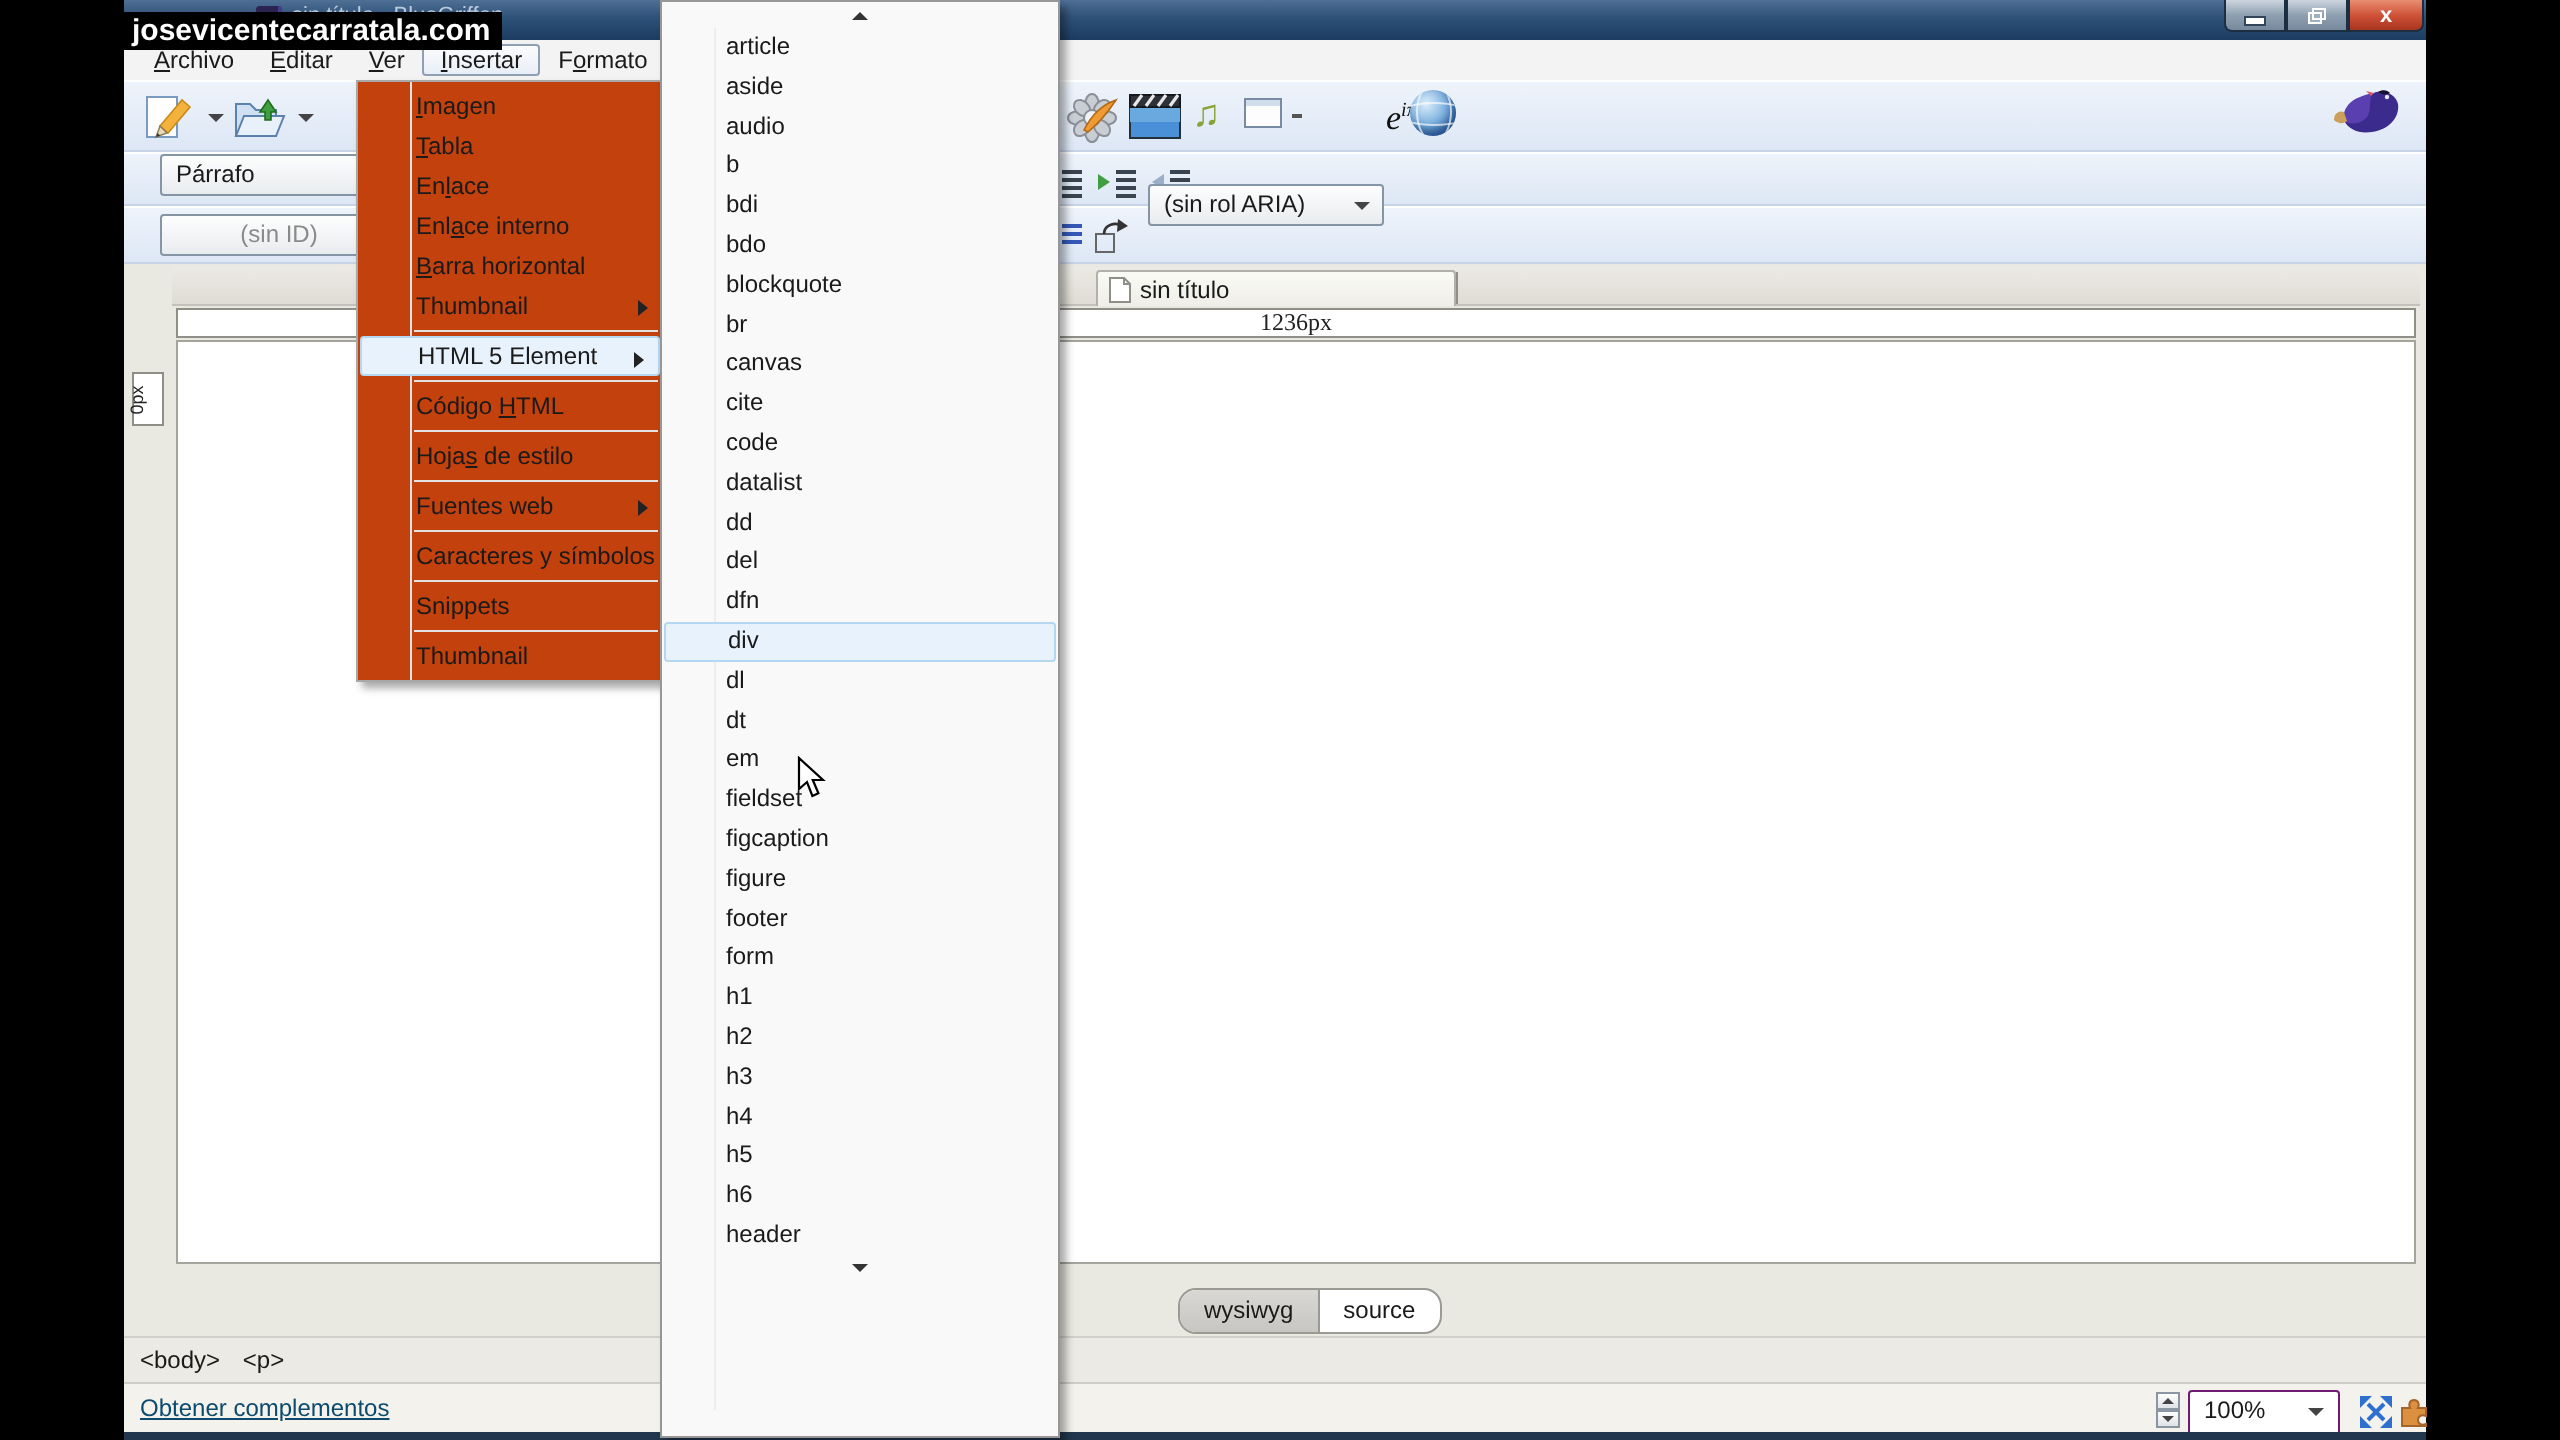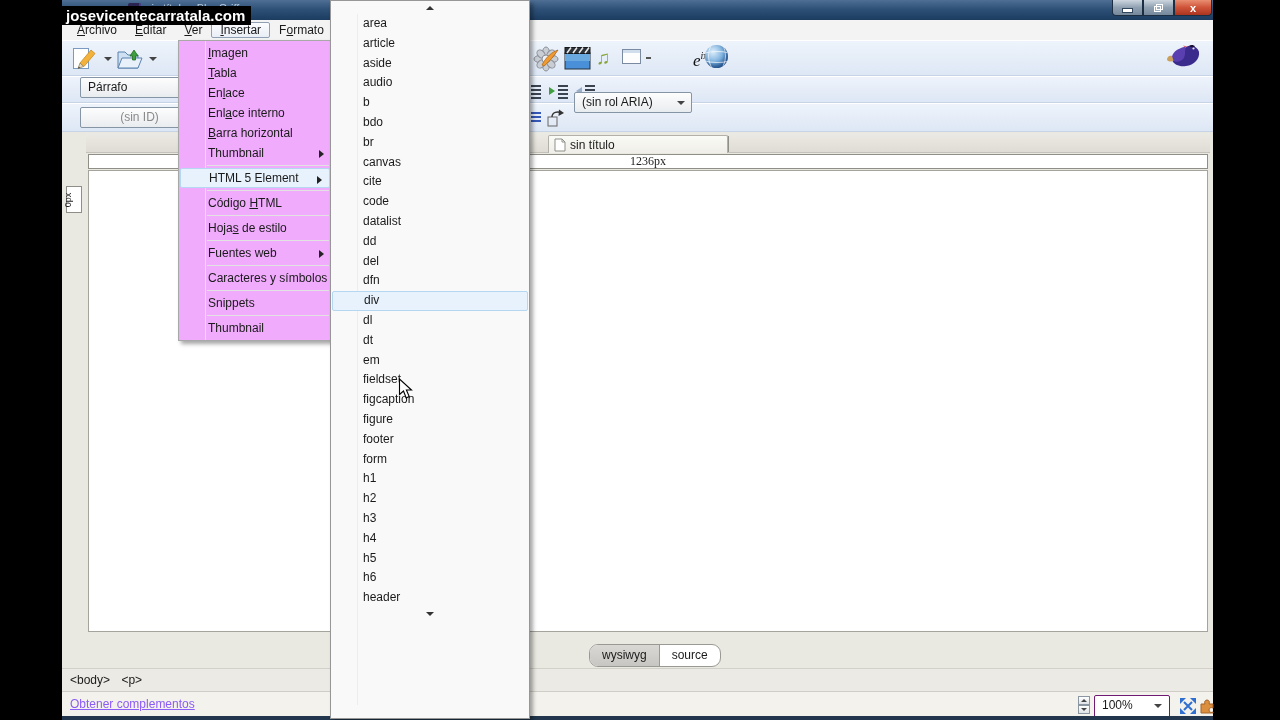--- a/index.html
+++ b/index.html
@@ -75,34 +75,34 @@
   .viewtoggle{left:589px;top:644px;height:21px;display:flex;border:1px solid #9a9a94;
     border-radius:9px;overflow:hidden;background:#fff;font-size:12px;}
   .seg{padding:0 12px;line-height:20px;}
   .seg.active{background:linear-gradient(180deg,#d9d8d4,#c7c6c2);border-right:1px solid #9a9a94;}
 
   .statusbar{left:62px;top:668px;width:1151px;height:23px;background:#eceae4;
     border-top:1px solid #d2d0c8;box-sizing:border-box;font-size:12px;line-height:22px;}
   .statusbar span{margin-left:8px;}
   .addonbar{left:62px;top:691px;width:1151px;height:25px;background:#f4f2ec;
     border-top:1px solid #cfcdc5;box-sizing:border-box;}
-  .addon-link{position:absolute;left:8px;top:5px;font-size:12px;color:#8b5cf6;text-decoration:underline;}
+  .addon-link{position:absolute;left:8px;top:5px;font-size:12px;color:#0c4a6e;text-decoration:underline;}
   .bottomframe{left:62px;top:716px;width:1151px;height:4px;background:#22374d;}
 
   .spinner{left:1078px;top:696px;width:12px;height:19px;}
   .spinbtn{box-sizing:border-box;width:12px;height:9px;border:1px solid #8a96a2;background:linear-gradient(180deg,#fefefe,#dfe3e7);
     display:flex;align-items:center;justify-content:center;}
   .spinbtn .up{width:0;height:0;border-left:3px solid transparent;border-right:3px solid transparent;border-bottom:3px solid #444;}
   .spinbtn .dn{width:0;height:0;border-left:3px solid transparent;border-right:3px solid transparent;border-top:3px solid #444;}
   .zoomcombo{left:1094px;top:695px;width:76px;height:36px;background:#fff;border:1px solid #701a75;
     border-radius:2px;box-sizing:border-box;font-size:12px;line-height:18px;padding-left:7px;}
   .zoomcombo .caret{position:absolute;right:7px;top:8px;}
 
   
-  .menu{left:178px;top:40px;width:154px;height:301px;background:#f0abfc;border:1px solid #a8a8a8;
+  .menu{left:178px;top:40px;width:154px;height:301px;background:#c2410c;border:1px solid #a8a8a8;
     box-sizing:border-box;box-shadow:3px 3px 4px rgba(0,0,0,.35);z-index:30;padding-top:2px;}
   .menu::before{content:"";position:absolute;left:26px;top:0;bottom:0;width:1px;background:#e4e4e4;}
   .mi{position:relative;height:20px;line-height:20px;font-size:12px;padding-left:29px;white-space:nowrap;}
   .mi .k{text-decoration:underline;}
   .mi.hl{background:#e8f2fd;border:1px solid #b5d7f2;border-radius:2px;margin:0 1px;
     height:18px;line-height:18px;padding-left:28px;}
   .msep{height:1px;background:#e2e2e2;margin:2px 2px 2px 28px;}
   .subarrow{position:absolute;right:7px;top:7px;width:0;height:0;
     border-top:4px solid transparent;border-bottom:4px solid transparent;border-left:5px solid #222;}
 
@@ -354,26 +354,27 @@
     <div class="msep"></div>
     <div class="mi"><span>Snippets</span></div>
     <div class="msep"></div>
     <div class="mi"><span>Thumbnail</span></div>
   </div>
 
   <div class="abs submenu">
     <div class="scrollrow">
         <span class="tri-up"></span>
       </div>
-    <div class="smi">area</div>
     <div class="smi">article</div>
     <div class="smi">aside</div>
     <div class="smi">audio</div>
     <div class="smi">b</div>
+    <div class="smi">bdi</div>
     <div class="smi">bdo</div>
+    <div class="smi">blockquote</div>
     <div class="smi">br</div>
     <div class="smi">canvas</div>
     <div class="smi">cite</div>
     <div class="smi">code</div>
     <div class="smi">datalist</div>
     <div class="smi">dd</div>
     <div class="smi">del</div>
     <div class="smi">dfn</div>
     <div class="smi sel">div</div>
     <div class="smi">dl</div>

